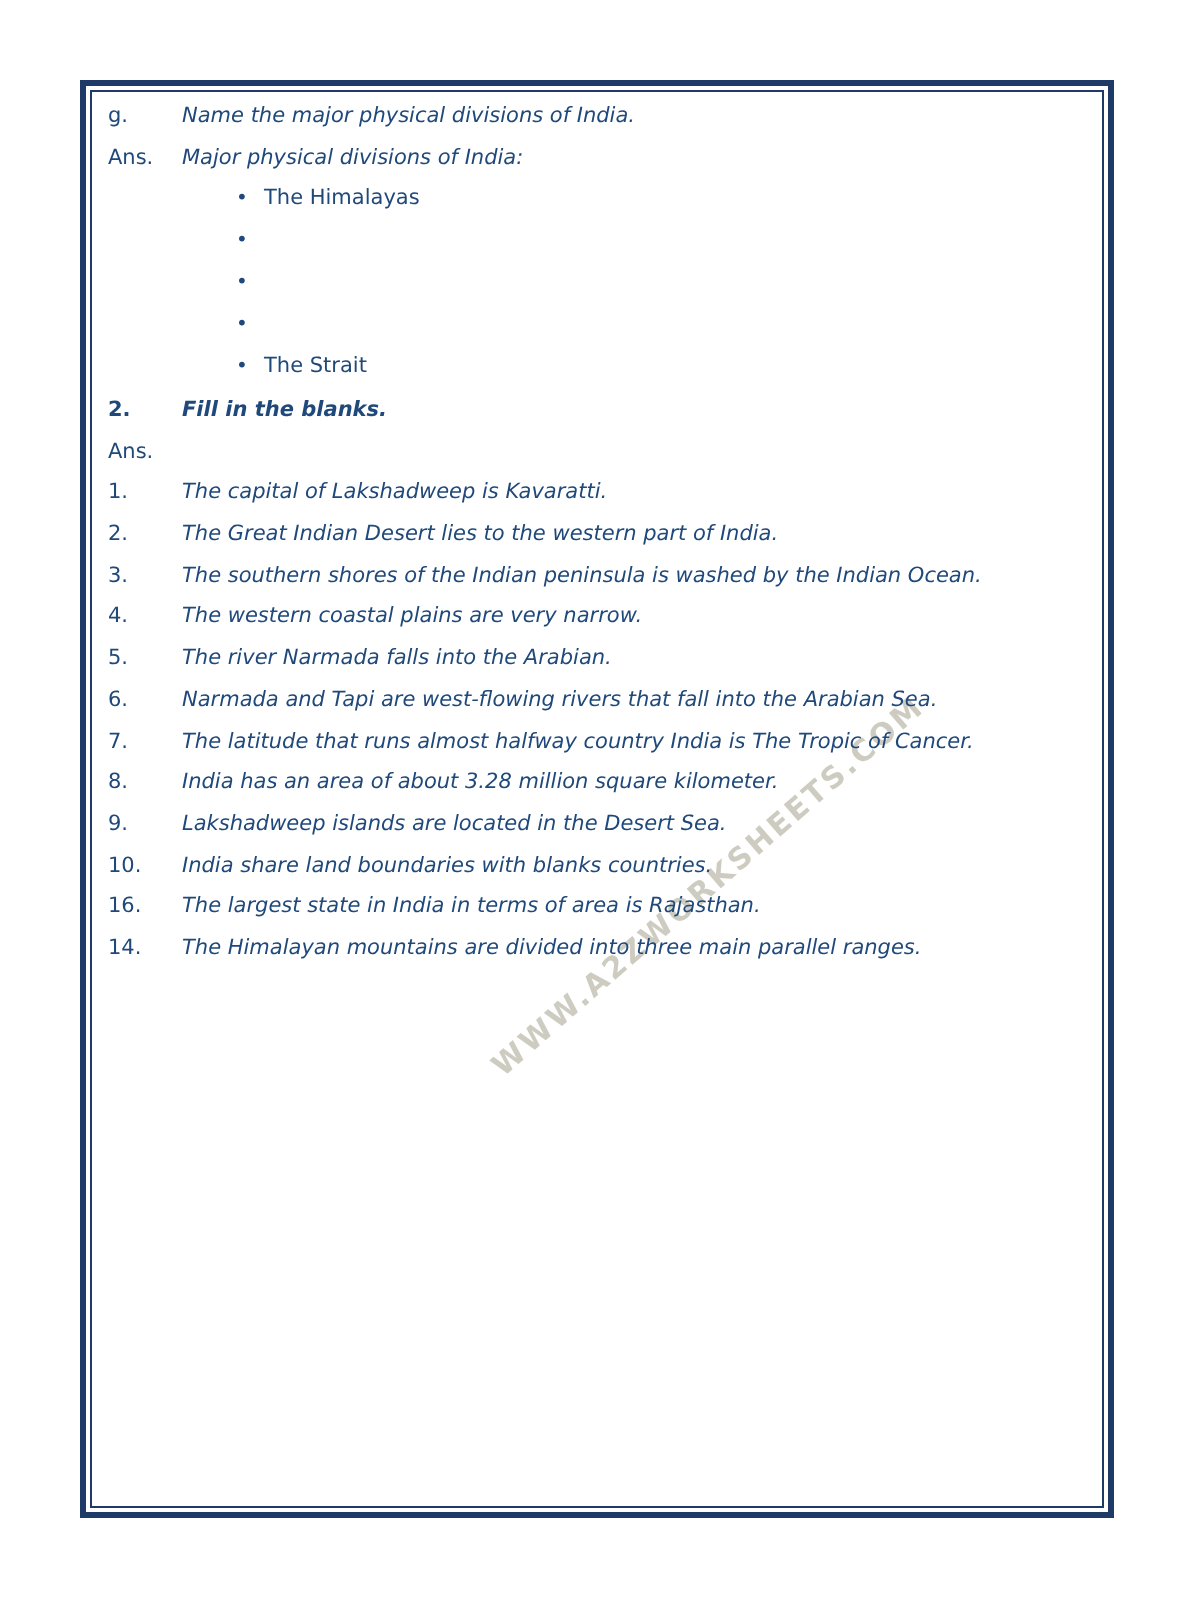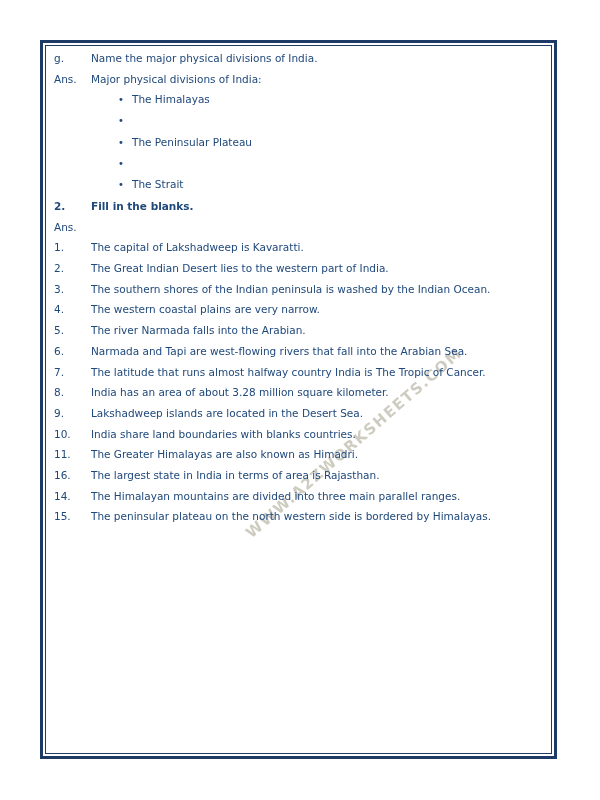--- a/index.html
+++ b/index.html
@@ -47,20 +47,21 @@
     display: flex;
     align-items: baseline;
     line-height: 20.7px;
     white-space: nowrap;
   }
   .label-col {
     flex: 0 0 37px;
   }
   .text-col {
     flex: 1 1 auto;
+    font-style: italic;
   }
   .bullet-row {
     display: flex;
     align-items: baseline;
     line-height: 20.7px;
     padding-left: 64px;
     white-space: nowrap;
   }
   .bullet-dot {
     flex: 0 0 14px;
@@ -109,21 +110,20 @@
     <span class="bullet-dot">•</span>
     <span>The Himalayas</span>
   </div>
 
   <div class="bullet-row">
     <span class="bullet-dot">•</span>
   </div>
 
   <div class="bullet-row">
     <span class="bullet-dot">•</span>
-    <span>The Peninsular Plateau</span>
   </div>
 
   <div class="bullet-row">
     <span class="bullet-dot">•</span>
   </div>
 
   <div class="bullet-row">
     <span class="bullet-dot">•</span>
     <span>The Strait</span>
   </div>
@@ -183,39 +183,31 @@
   <div class="row">
     <span class="label-col">9.</span>
     <span class="text-col">Lakshadweep islands are located in the Desert Sea.</span>
   </div>
 
   <div class="row">
     <span class="label-col">10.</span>
     <span class="text-col">India share land boundaries with blanks countries.</span>
   </div>
 
-  <div class="row">
-    <span class="label-col">11.</span>
-    <span class="text-col">The Greater Himalayas are also known as Himadri.</span>
-  </div>
 
 
   <div class="row">
     <span class="label-col">16.</span>
     <span class="text-col">The largest state in India in terms of area is Rajasthan.</span>
   </div>
 
   <div class="row">
     <span class="label-col">14.</span>
     <span class="text-col">The Himalayan mountains are divided into three main parallel ranges.</span>
   </div>
 
-  <div class="row">
-    <span class="label-col">15.</span>
-    <span class="text-col">The peninsular plateau on the north western side is bordered by Himalayas.</span>
-  </div>
 
 </div>
 
       </div>
     </div>
   </div>
 </div>
 
 </body></html>

